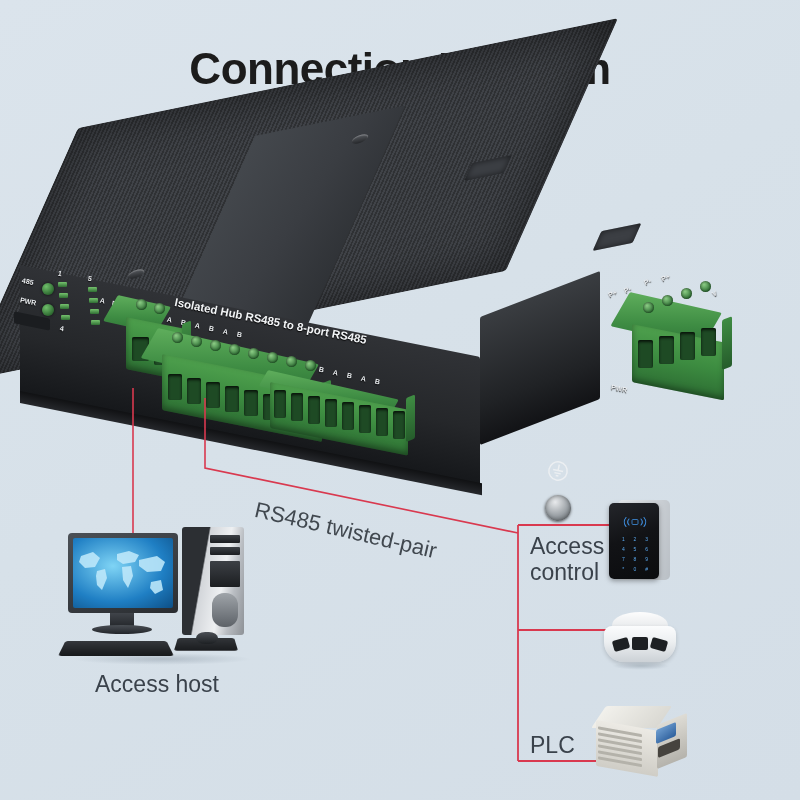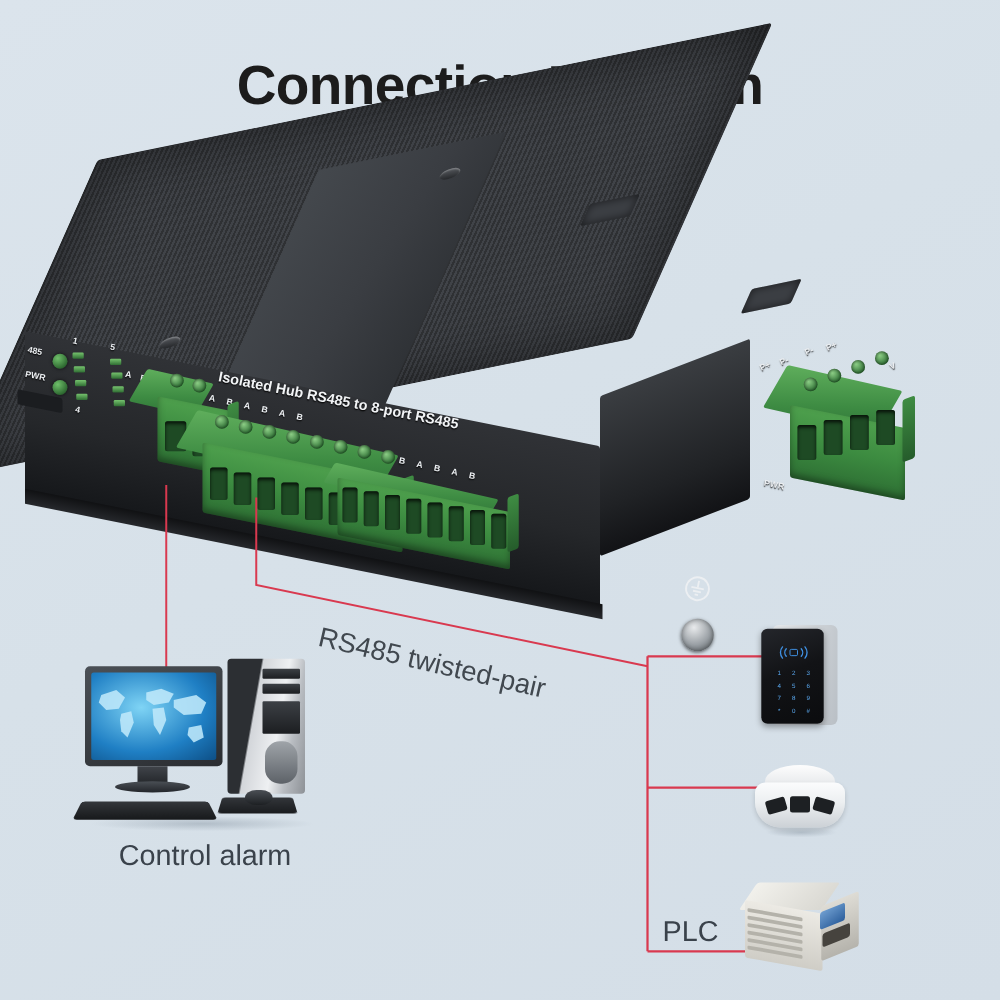--- a/index.html
+++ b/index.html
@@ -443,21 +443,21 @@
     <div class="pc-tower">
       <div class="pc-tower-bay" style="left:28px;top:8px;width:30px;height:8px;"></div>
       <div class="pc-tower-bay" style="left:28px;top:20px;width:30px;height:8px;"></div>
       <div class="pc-tower-bay" style="left:28px;top:34px;width:30px;height:26px;"></div>
       <div class="pc-tower-bay" style="left:30px;top:66px;width:26px;height:34px;border-radius:12px;background:linear-gradient(180deg,#9fa4a9,#5d6268);"></div>
     </div>
     <div class="pc-kbd"></div>
     <div class="pc-mousepad"></div>
     <div class="pc-mouse"></div>
   </div>
-  <div class="lbl" style="left:95px;top:672px;">Control alarm</div>
+  <div class="lbl" style="left:95px;top:672px;">Access host</div>
 
   <div class="acc">
     <div class="acc-back"></div>
     <div class="acc-panel">
       <div class="acc-nfc">
         <svg viewBox="0 0 56 26" width="28" height="14">
           <g fill="none" stroke="#3f8fe0" stroke-width="2.2" stroke-linecap="round">
             <path d="M10,4 A14,14 0 0,0 10,22"></path>
             <path d="M16,7 A9,9 0 0,0 16,19"></path>
             <path d="M46,4 A14,14 0 0,1 46,22"></path>
@@ -475,20 +475,22 @@
         <div class="acc-key">6</div>
         <div class="acc-key">7</div>
         <div class="acc-key">8</div>
         <div class="acc-key">9</div>
         <div class="acc-key">*</div>
         <div class="acc-key">0</div>
         <div class="acc-key">#</div>
       </div>
     </div>
   </div>
+  <div class="lbl" style="left:530px;top:534px;">Access
+control</div>
 
   <div class="smk">
     <div class="smk-shadow"></div>
     <div class="smk-top"></div>
     <div class="smk-body">
       <div class="smk-vent" style="left:9px;top:13px;width:16px;height:11px;transform:rotate(-16deg);"></div>
       <div class="smk-vent" style="left:28px;top:11px;width:16px;height:13px;"></div>
       <div class="smk-vent" style="left:47px;top:13px;width:16px;height:11px;transform:rotate(16deg);"></div>
     </div>
   </div>

